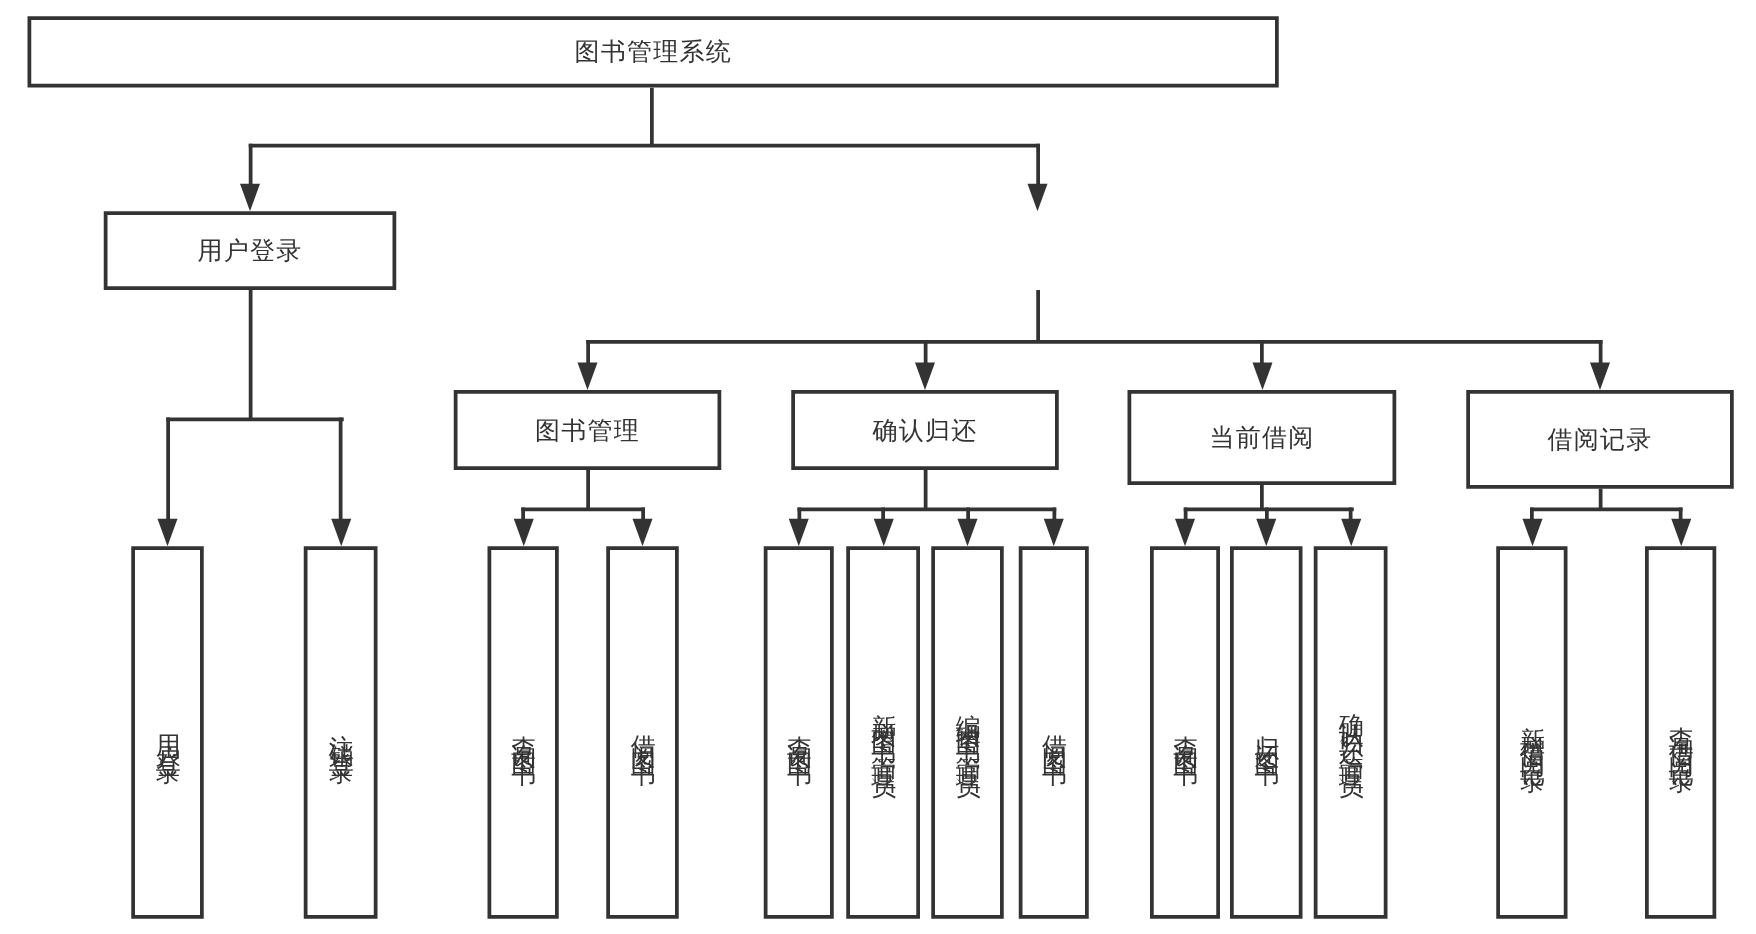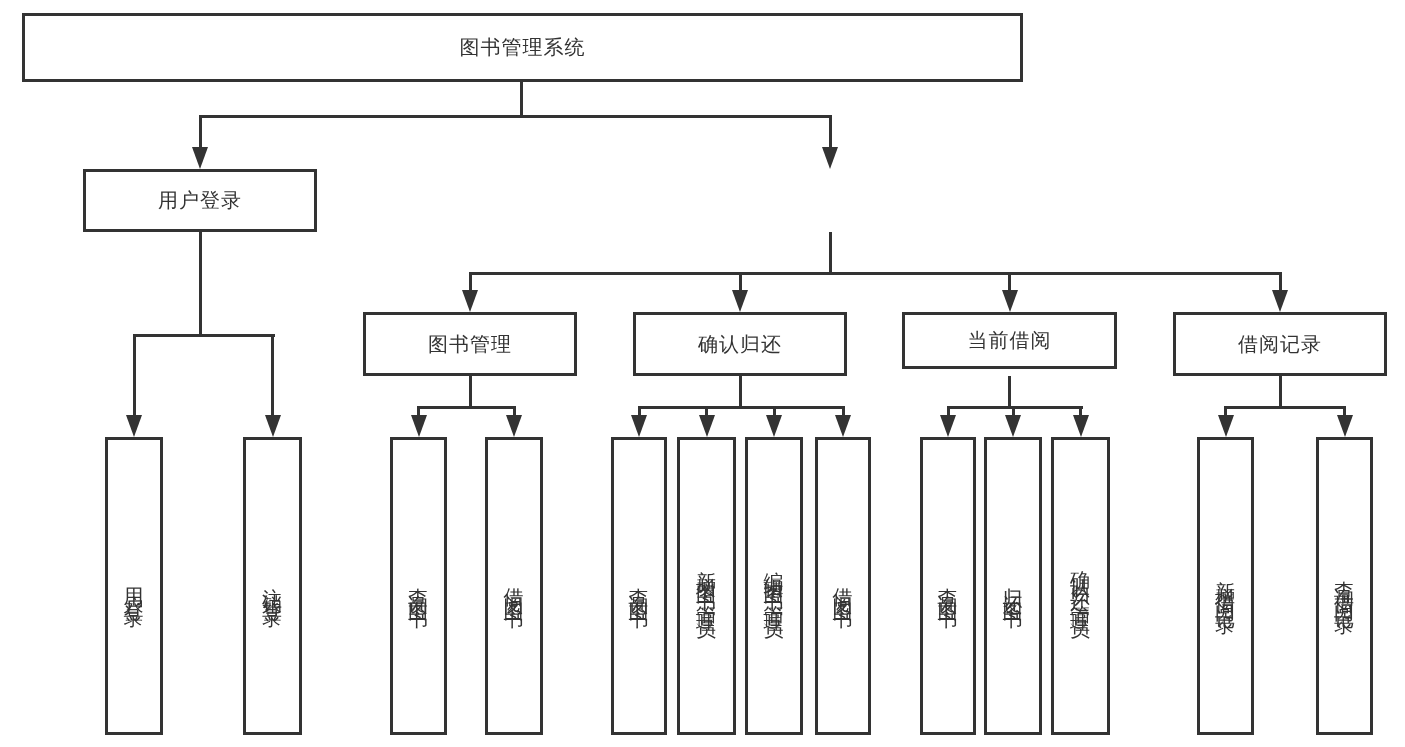--- a/index.html
+++ b/index.html
@@ -103,38 +103,38 @@
       <div class="vline" style="left: 1079px; top: 406px; height: 10px;"></div>
       <div class="arrow" style="left: 1072.5px; top: 415px;"></div>
       <div class="vline" style="left: 1278.5px; top: 376px; height: 32px;"></div>
       <div class="hline" style="left: 1224px; top: 406px; width: 122px;"></div>
       <div class="vline" style="left: 1224px; top: 406px; height: 10px;"></div>
       <div class="arrow" style="left: 1217.5px; top: 415px;"></div>
       <div class="vline" style="left: 1343px; top: 406px; height: 10px;"></div>
       <div class="arrow" style="left: 1336.5px; top: 415px;"></div>
     </div>
 
-  <div class="box" style="left:22px;top:13px;width:1001px;height:69px;">
+  <div class="box" style="left:22px;top:13px;width:1001px;height:57px;">
     <span>图书管理系统</span>
   </div>
 
   <div class="box" style="left:83px;top:169px;width:234px;height:63px;">
     <span>用户登录</span>
   </div>
 
   <div class="box" style="left:363px;top:312px;width:214px;height:64px;">
     <span>图书管理</span>
   </div>
   <div class="box" style="left:633px;top:312px;width:214px;height:64px;">
     <span>确认归还</span>
   </div>
-  <div class="box" style="left:902px;top:312px;width:215px;height:57px;text-align:center;">
+  <div class="box" style="left:902px;top:312px;width:215px;height:76px;text-align:center;">
     <span>当前借阅</span>
   </div>
-  <div class="box" style="left:1173px;top:312px;width:214px;height:64px;">
+  <div class="box" style="left:1173px;top:312px;width:214px;height:79px;">
     <span>借阅记录</span>
   </div>
 
   <div class="box leaf" style="left:105px;top:437px;width:58px;height:298px;">
     <span>用户登录</span>
   </div>
   <div class="box leaf" style="left:243px;top:437px;width:59px;height:298px;">
     <span>注销登录</span>
   </div>
 

